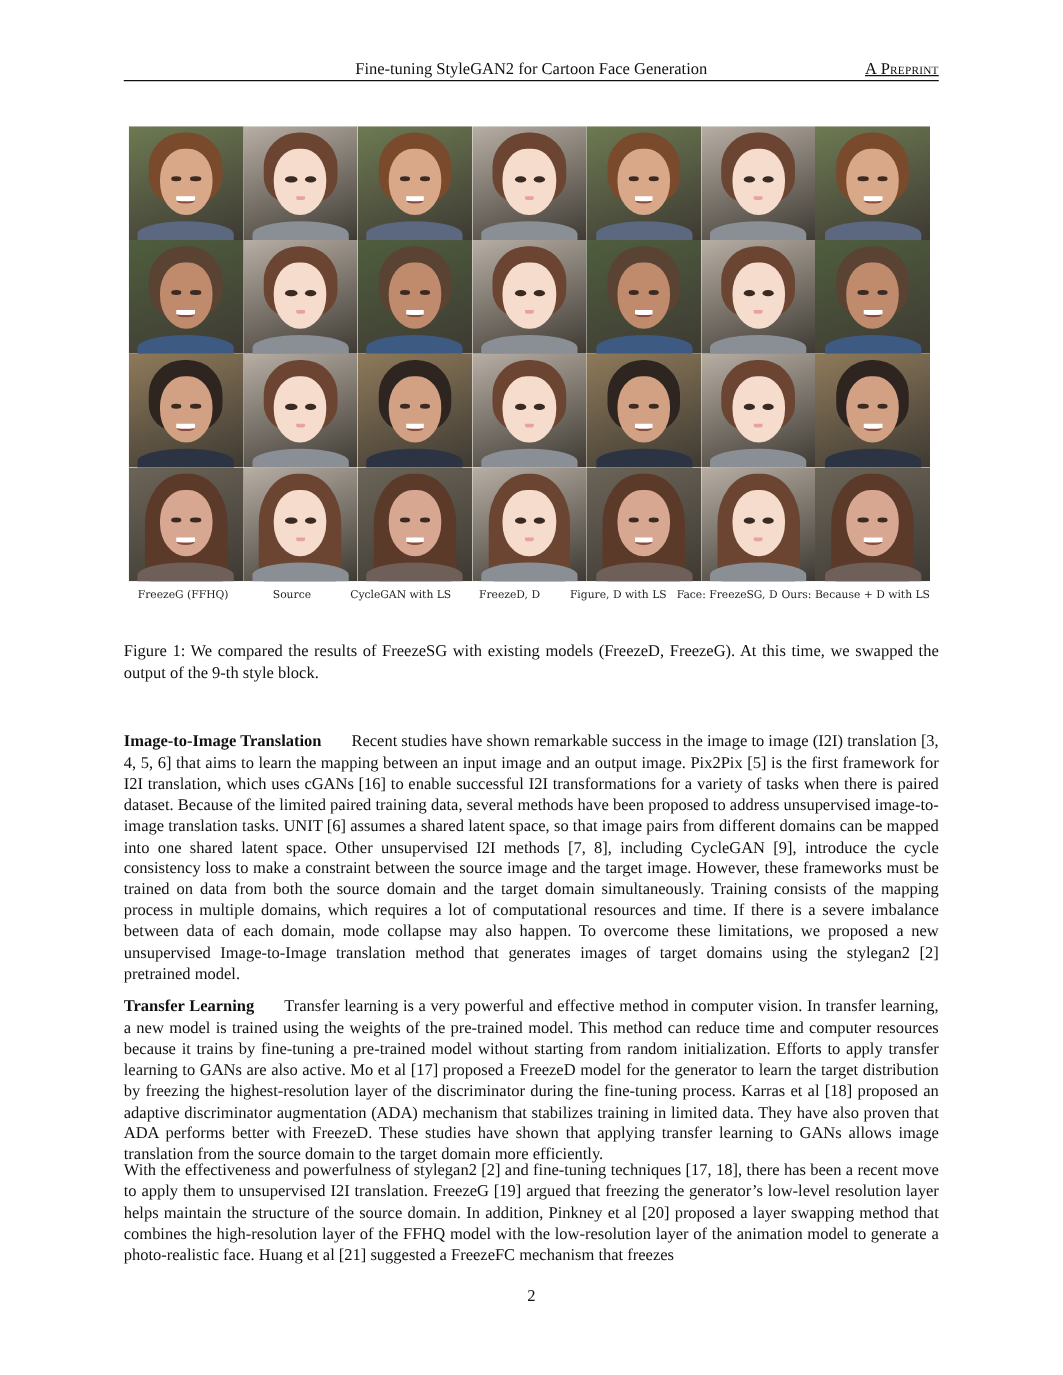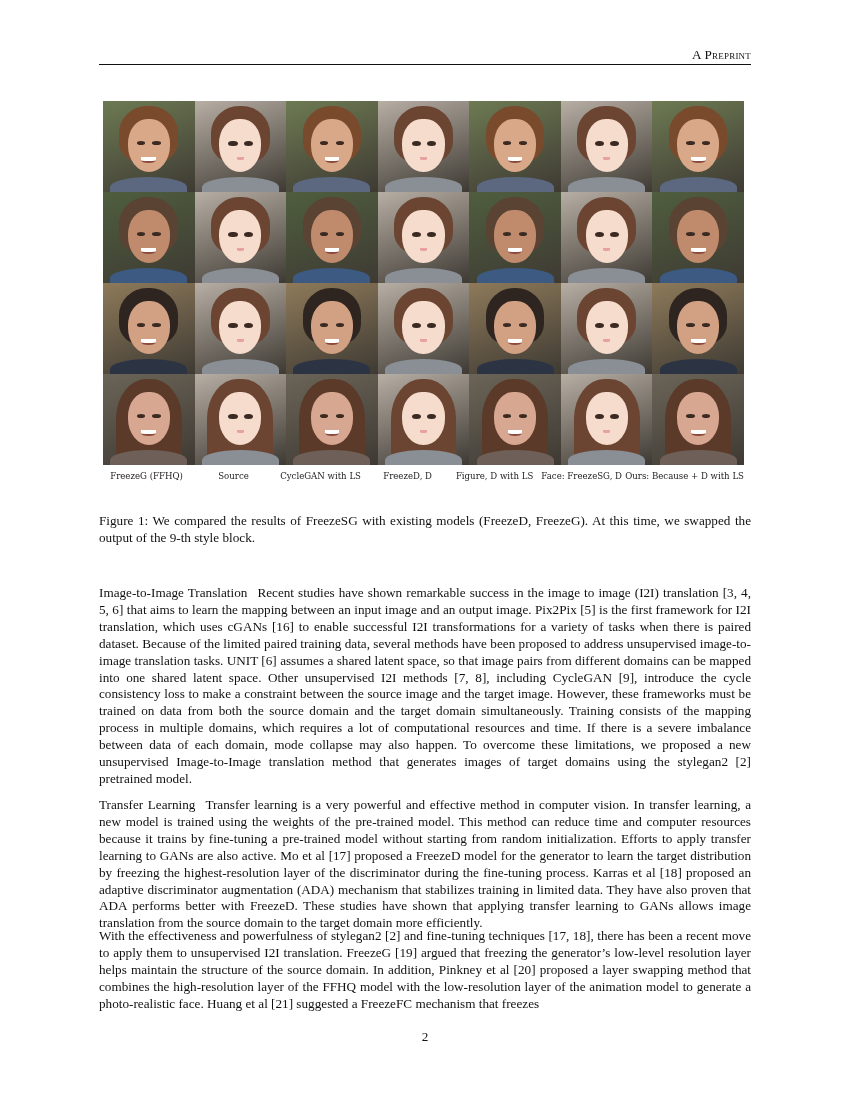--- a/index.html
+++ b/index.html
@@ -6,21 +6,21 @@
   body {
     width: 850px; height: 1100px; position: relative; overflow: hidden;
     font-family: "Liberation Serif", "DejaVu Serif", serif; color: #111;
   }
   .header {
     position: absolute; left: 99px; top: 46px; width: 652px; height: 18px;
     border-bottom: 1.5px solid #111;
     font-size: 13.2px;
   }
   .header .title { position: absolute; left: 0; right: 0; text-align: center; top: 1px; }
-  .header .preprint { position: absolute; right: 0; top: 1px; font-variant: small-caps; letter-spacing: 0.2px; }
+  .header .preprint { position: absolute; right: 0; top: 1px; font-variant: small-caps; letter-spacing: 0.2px; text-decoration: underline; }
 
   .figure {
     position: absolute; left: 103px; top: 101px; width: 641px; height: 364px;
     display: grid; grid-template-columns: repeat(7, 1fr); grid-template-rows: repeat(4, 1fr);
   }
   .cell { position: relative; overflow: hidden; }
   .cell .bg { position: absolute; inset: 0; }
   .cell .hair { position: absolute; left: 18%; top: 6%; width: 64%; height: 62%; border-radius: 48% 48% 38% 38%; }
   .cell .face { position: absolute; left: 27%; top: 20%; width: 46%; height: 58%; border-radius: 46% 46% 50% 50%; }
   .cell .shirt { position: absolute; left: 8%; bottom: -6%; width: 84%; height: 22%; border-radius: 50% 50% 0 0; }
@@ -41,30 +41,31 @@
 
   .caption {
     position: absolute; left: 99px; top: 512px; width: 652px;
     font-size: 13.2px; line-height: 17px; text-align: justify;
   }
   .para {
     position: absolute; left: 99px; width: 652px;
     font-size: 13.2px; line-height: 16.9px; text-align: justify;
     hyphens: manual;
   }
-  .para b { font-weight: normal; margin-right: 10px; }
+  .para b { font-weight: bold; margin-right: 24px; }
   .p1 { top: 585px; }
   .p2 { top: 797px; }
   .p3 { top: 928px; }
   .pagenum { position: absolute; left: 0; width: 850px; top: 1029px; text-align: center; font-size: 13.2px; }
 </style>
 </head>
 <body>
 
 <div class="header">
+  <span class="title">Fine-tuning StyleGAN2 for Cartoon Face Generation</span>
   <span class="preprint">A Preprint</span>
 </div>
 
 <div class="figure" id="figure">
     <div class="cell">
       <div class="bg" style="background:linear-gradient(160deg,#6d7a52,#3e3a33)"></div>
       <div class="hair" style="background:#7a4a2c"></div>
       <div class="face" style="background:#d9a888"></div>
       <div class="eye l"></div>
       <div class="eye r"></div>

